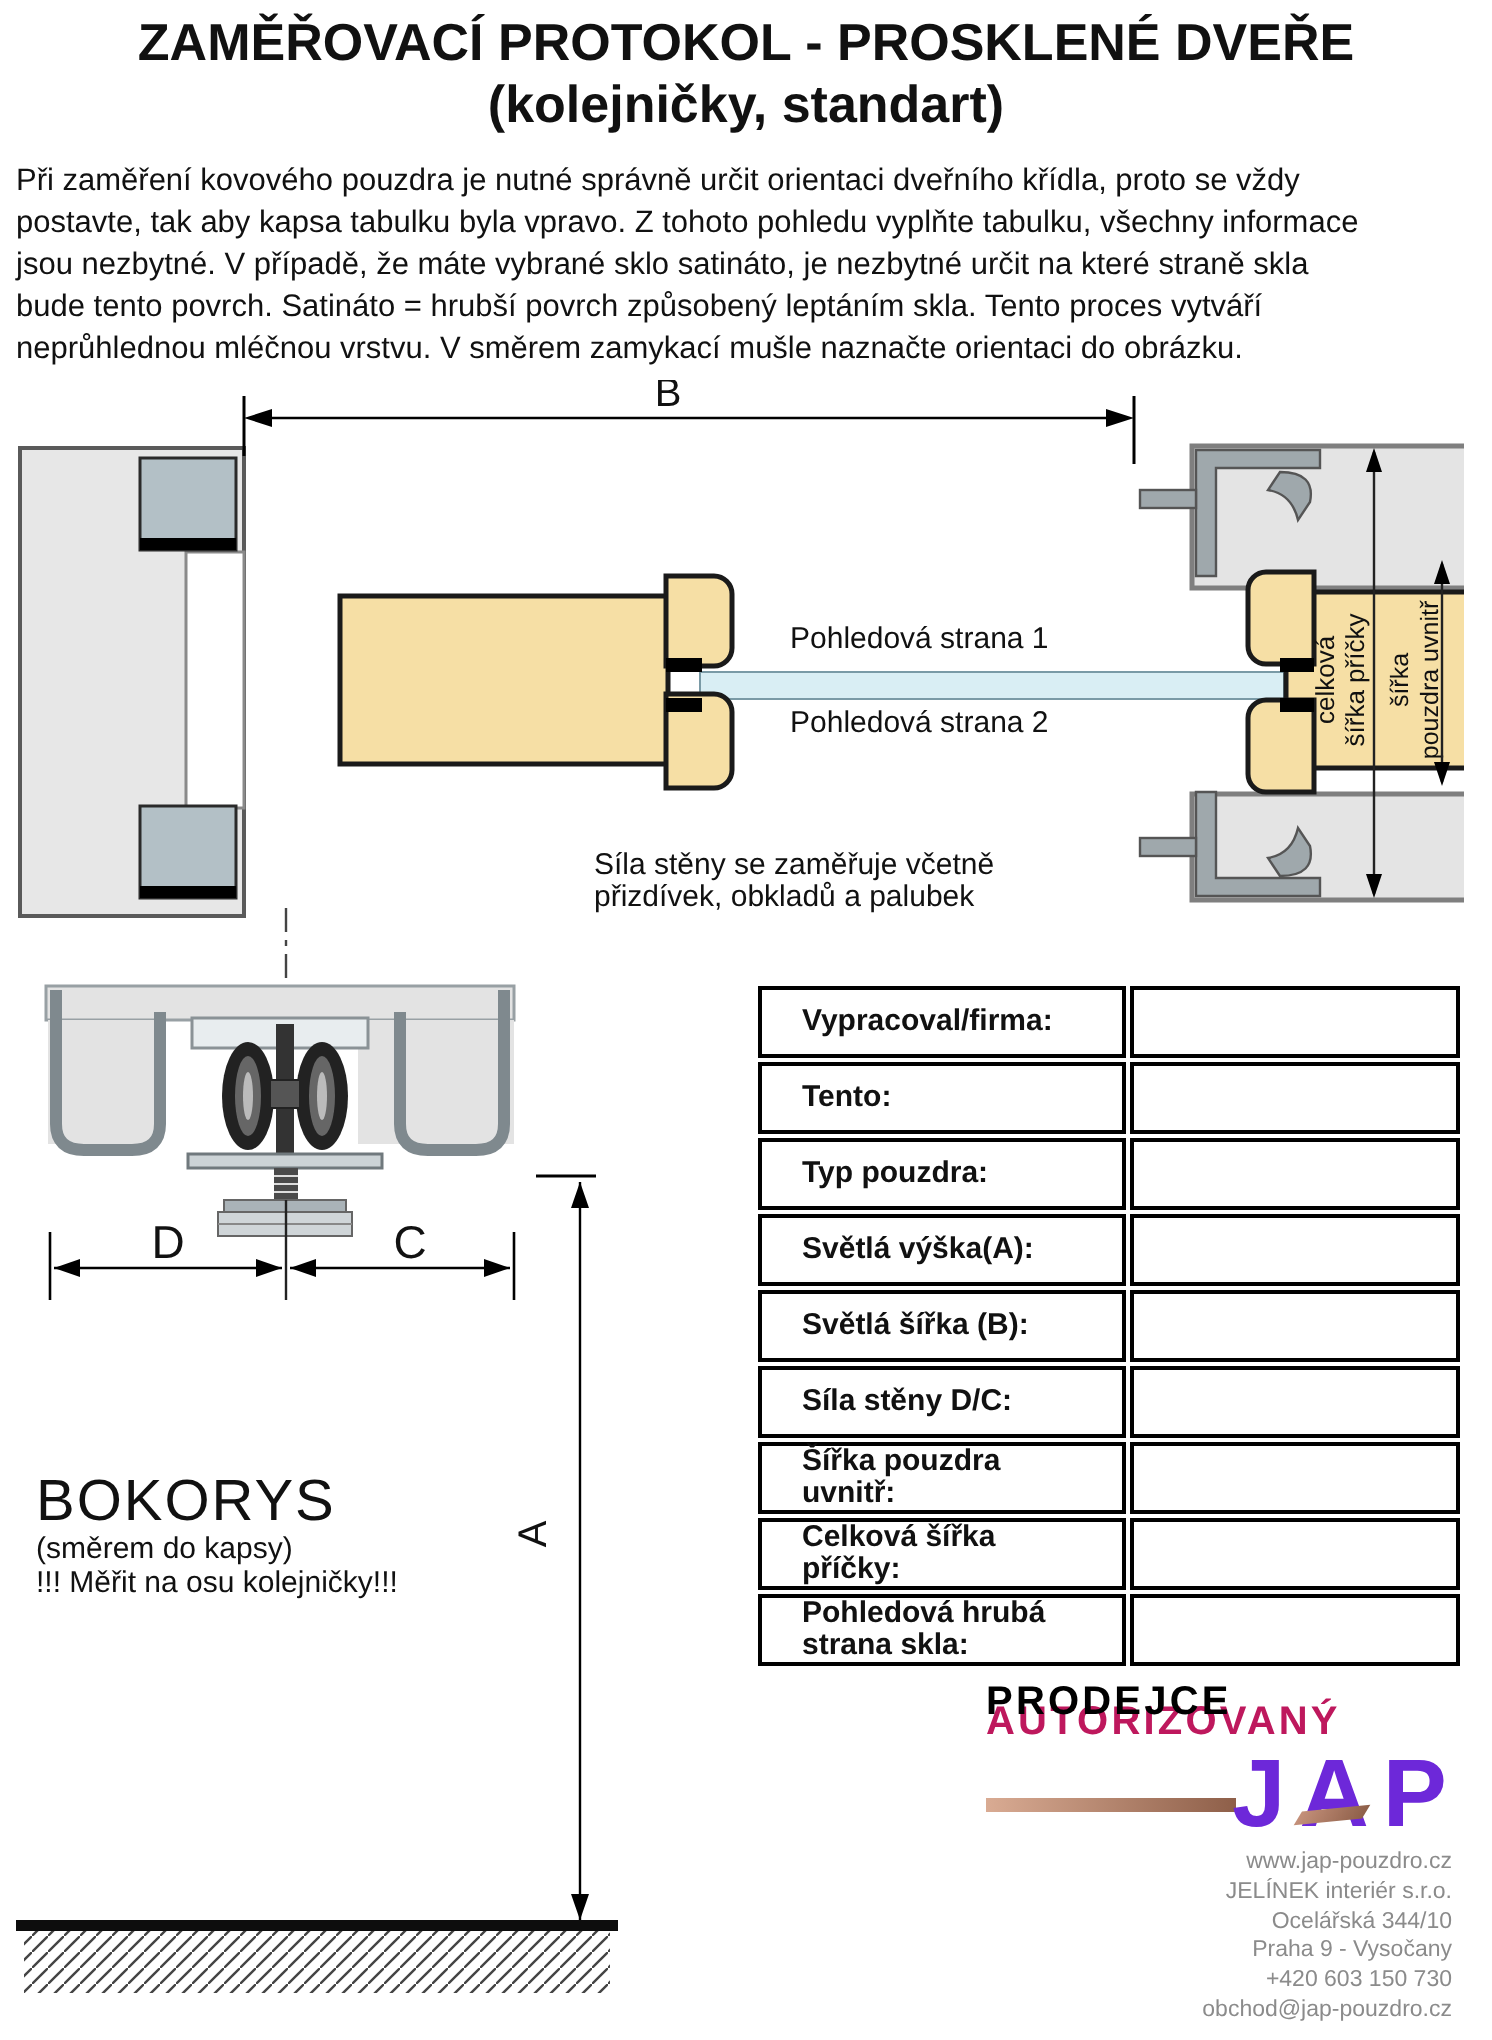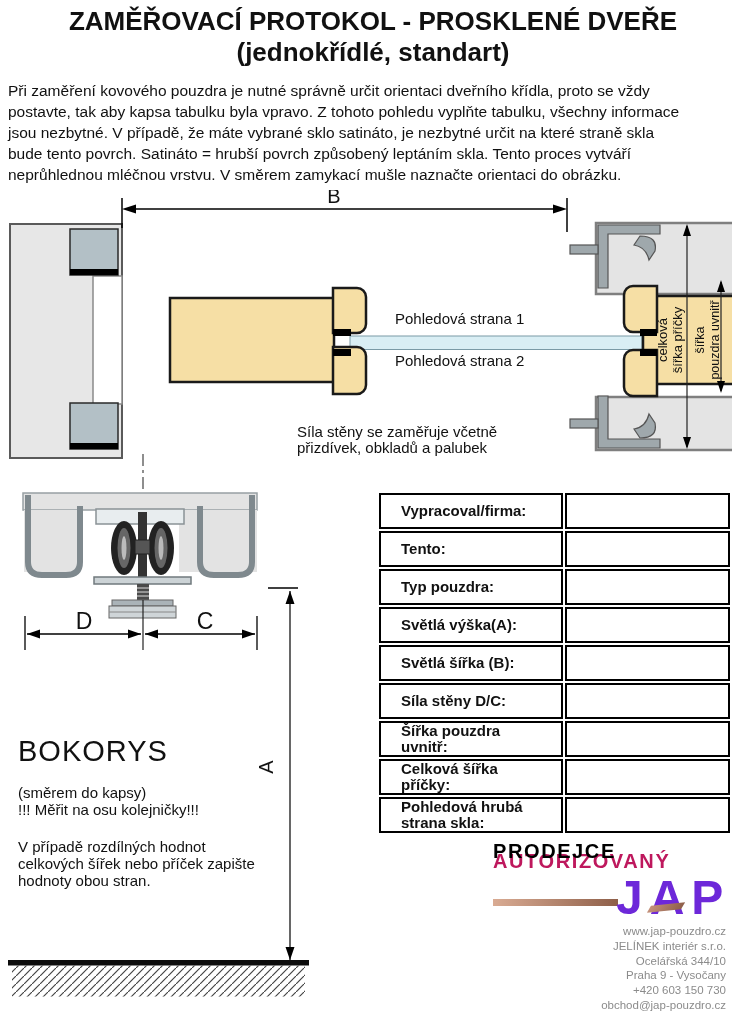--- a/index.html
+++ b/index.html
@@ -13,21 +13,21 @@
   .svg-abs{position:absolute;left:0;}
   
   table.form{position:absolute;left:377px;top:491px;border-collapse:separate;border-spacing:2px;}
   table.form td{border:2px solid #000;height:32px;vertical-align:middle;
                 font-size:15px;line-height:16px;font-weight:bold;padding:0 20px;}
   td.lbl{width:148px;}
   td.val{width:192px;font-weight:normal;}
   
   .bokorys{position:absolute;left:18px;top:735px;width:245px;}
   .bokorys .big{font-size:29px;letter-spacing:1px;line-height:32px;}
-  .bokorys .sub{font-size:15px;line-height:16.5px;margin-top:18px;}
+  .bokorys .sub{font-size:15px;line-height:16.5px;margin-top:0;}
   .bokorys .warn{font-size:15px;line-height:16.5px;}
   .bokorys .note{font-size:15px;line-height:17px;margin-top:20px;}
   
   .auth1{position:absolute;left:493px;top:850px;font-size:20px;font-weight:bold;
          letter-spacing:1.6px;color:#be185d;}
   .auth2{position:absolute;left:493px;top:840px;font-size:20px;font-weight:bold;
          letter-spacing:1.6px;color:#000000;}
   .authbar{position:absolute;left:493px;top:899px;width:125px;height:7px;
            background:linear-gradient(to right,#d9ab93,#8e5f49);}
   .japlogo{position:absolute;left:616px;top:873px;font-size:48px;font-weight:bold;
@@ -38,21 +38,21 @@
   .addr{position:absolute;right:6px;top:924px;text-align:right;font-size:11.5px;
         line-height:14.8px;color:#8b8b8b;}
 </style>
 </head>
 <body>
 
 <div class="page">
 
   <div class="title">
     <div>ZAMĚŘOVACÍ PROTOKOL - PROSKLENÉ DVEŘE</div>
-    <div>(jednokřídlé, standart)</div>
+    <div>(kolejničky, standart)</div>
   </div>
 
   <div class="intro">
     <div>Při zaměření kovového pouzdra je nutné správně určit orientaci dveřního křídla, proto se vždy</div>
     <div>postavte, tak aby kapsa tabulku byla vpravo. Z tohoto pohledu vyplňte tabulku, všechny informace</div>
     <div>jsou nezbytné. V případě, že máte vybrané sklo satináto, je nezbytné určit na které straně skla</div>
     <div>bude tento povrch. Satináto = hrubší povrch způsobený leptáním skla. Tento proces vytváří</div>
     <div>neprůhlednou mléčnou vrstvu. V směrem zamykací mušle naznačte orientaci do obrázku.</div>
   </div>
 
@@ -190,25 +190,20 @@
     <g>
       <rect x="8" y="960" width="301" height="5.5" fill="#0d0d0d"></rect>
       <rect x="12" y="965.5" width="293" height="31" fill="url(#hatchp)"></rect>
     </g>
   </svg>
 
   <div class="bokorys">
     <div class="big">BOKORYS</div>
     <div class="sub">(směrem do kapsy)</div>
     <div class="warn">!!! Měřit na osu kolejničky!!!</div>
-    <div class="note">
-      <div>V případě rozdílných hodnot</div>
-      <div>celkových šířek nebo příček zapište</div>
-      <div>hodnoty obou stran.</div>
-    </div>
   </div>
 
   <table class="form">
     <tbody>
       <tr>
           <td class="lbl">Vypracoval/firma:</td>
           <td class="val"></td>
         </tr>
       <tr>
           <td class="lbl">Tento:</td>

